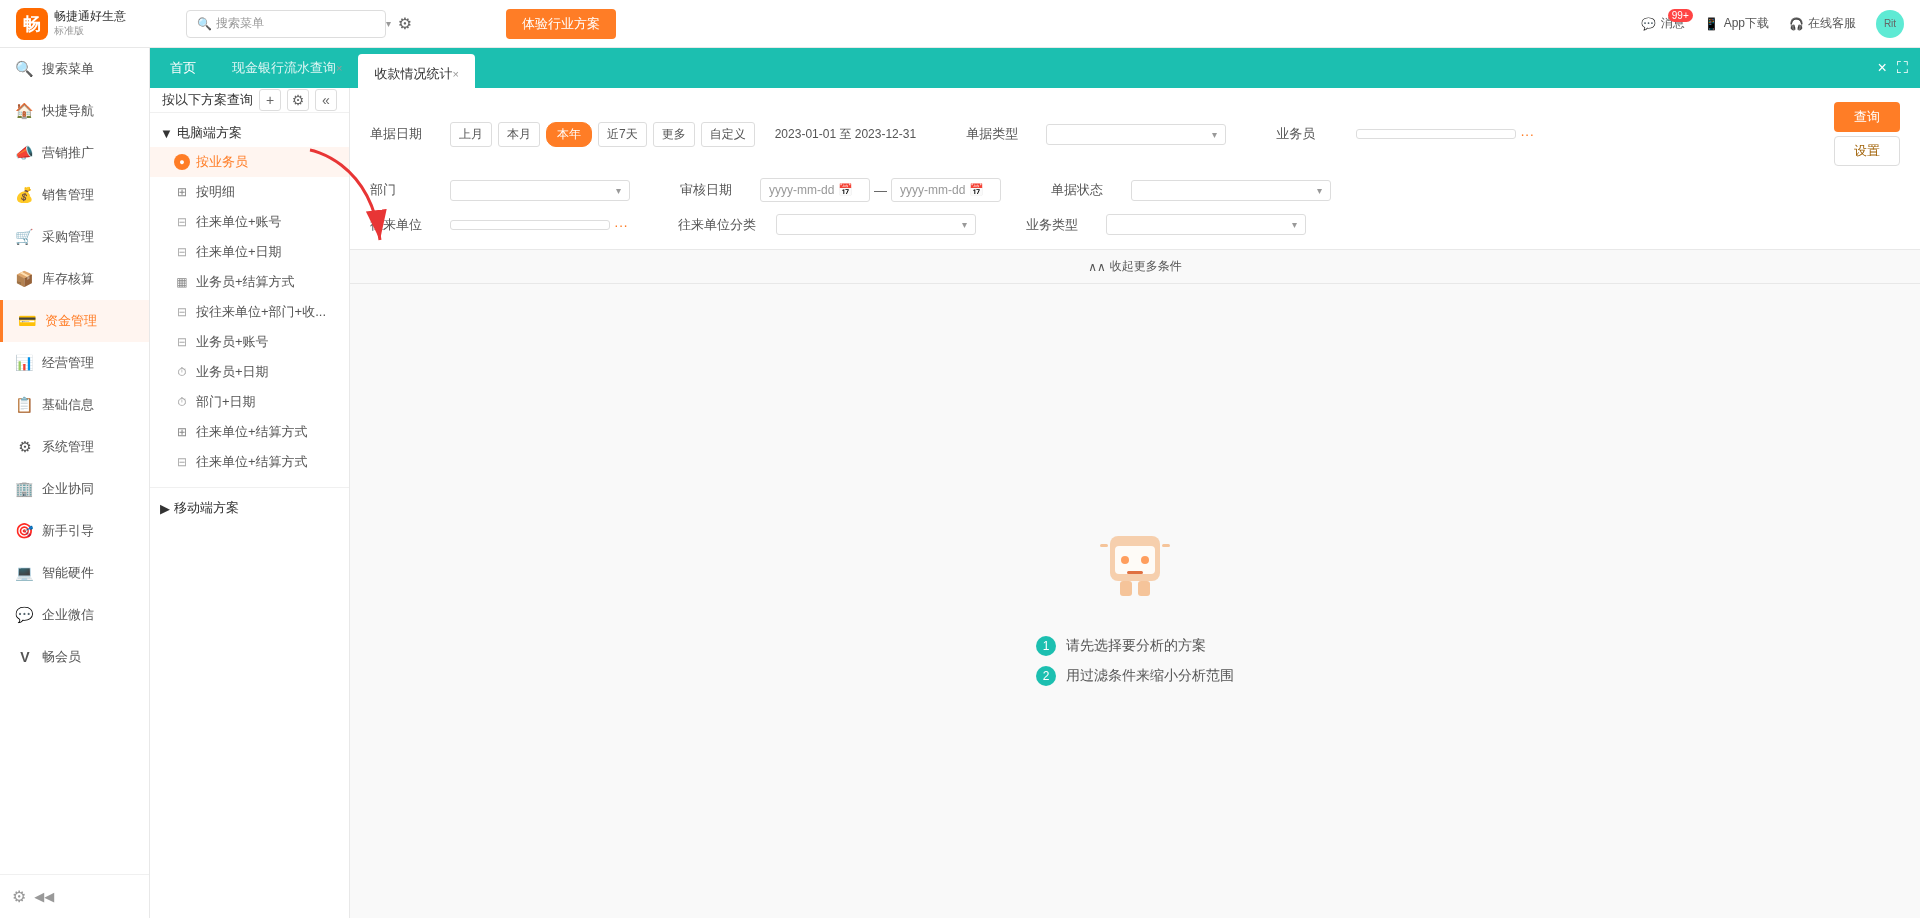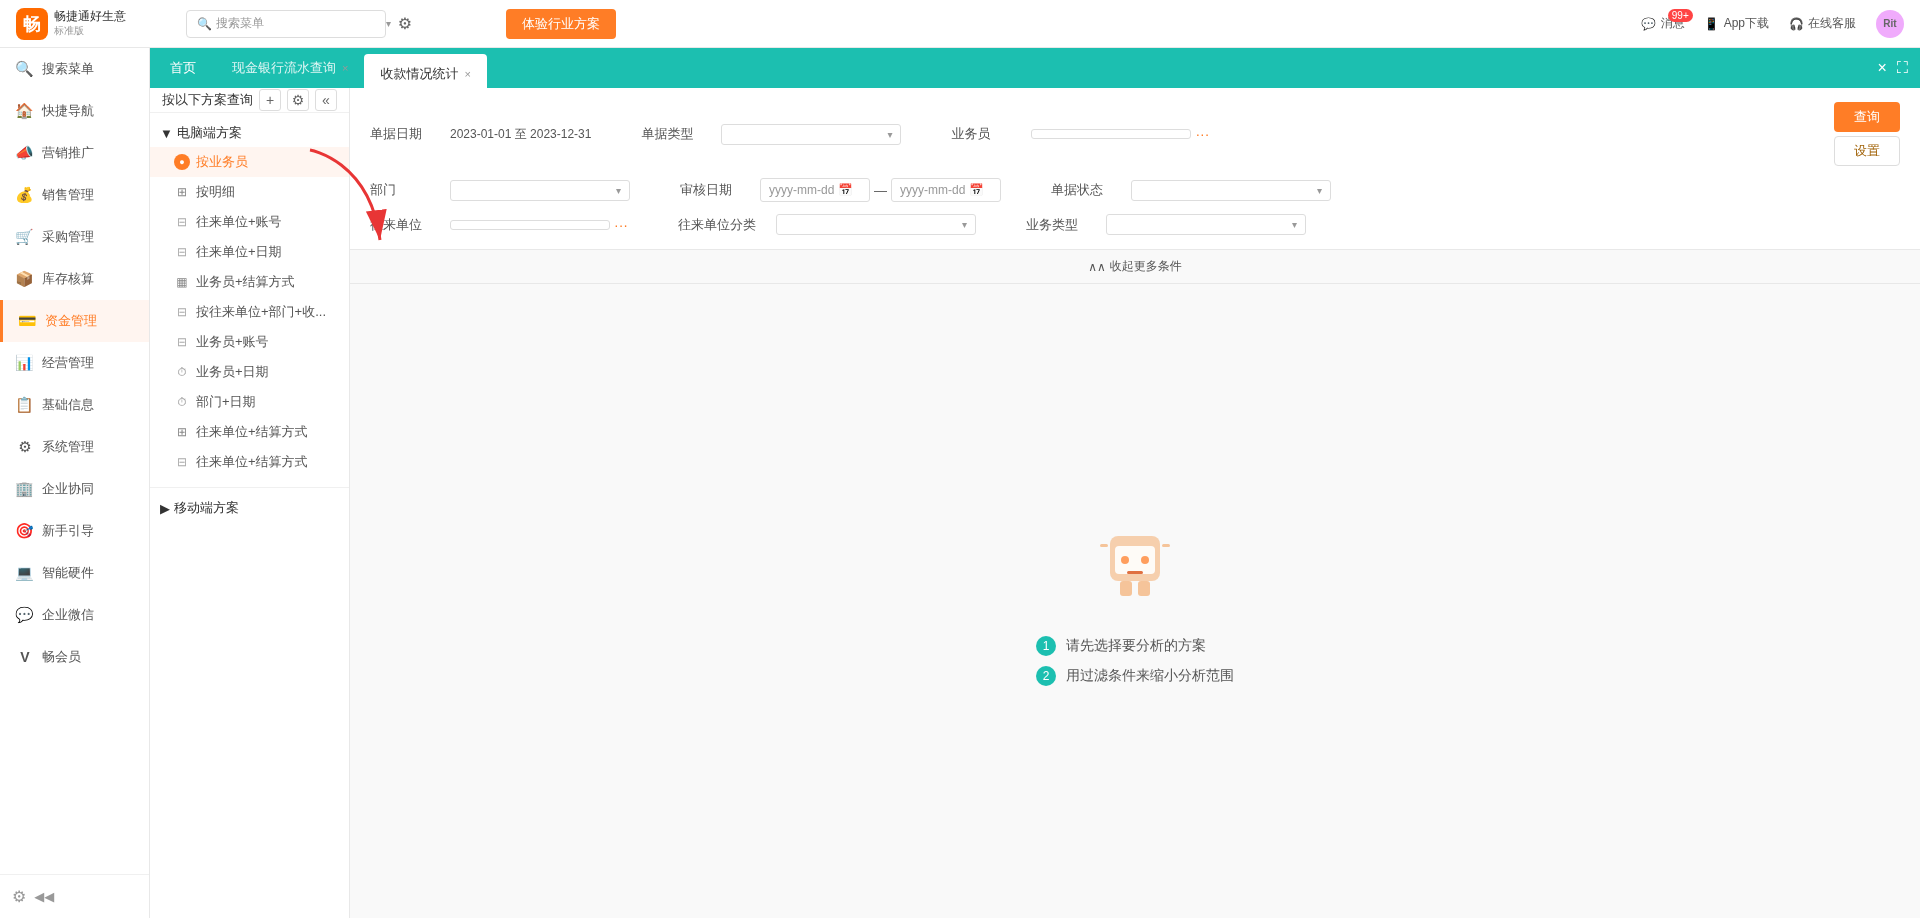--- a/index.html
+++ b/index.html
@@ -81,23 +81,22 @@
       background: #ff4444;
       color: #fff;
       font-size: 10px;
       border-radius: 8px;
       padding: 1px 4px;
       position: absolute;
       top: -6px; right: -8px;
     }
     .user-avatar {
       width: 28px; height: 28px;
-      background: #f0abfc;
+      background: #5eead4;
       border-radius: 50%;
-      font-weight: bold;
     }
     .gear-icon-top {
       width: 28px; height: 28px;
       display: flex; align-items: center; justify-content: center;
       font-size: 16px; cursor: pointer; color: #666;
     }
     .dropdown-arrow { font-size: 10px; color: #999; }
 
     
     .main-layout {
@@ -162,21 +161,21 @@
       font-size: 13px;
       color: #fff;
       cursor: pointer;
       background: transparent;
     }
     .tab-item {
       padding: 0 16px;
       height: 40px;
       display: flex;
       align-items: center;
-      gap: 6px;
+      gap: 0;
       font-size: 13px;
       color: rgba(255,255,255,0.85);
       cursor: pointer;
       background: transparent;
     }
     .tab-item.active {
       background: #fff;
       color: #333;
       border-radius: 4px 4px 0 0;
       margin-top: 12px;
@@ -691,20 +690,28 @@
         </div>
       </div>
 
       <div class="main-panel">
 
 
         <div class="filter-area">
 
           <div class="filter-row">
             <span class="filter-label">单据日期</span>
+            <div class="filter-date-group">
+              <button class="date-btn">上月</button>
+              <button class="date-btn">本月</button>
+              <button class="date-btn active">本年</button>
+              <button class="date-btn">近7天</button>
+              <button class="date-btn">更多</button>
+              <button class="date-btn">自定义</button>
+            </div>
             <span class="date-range-text">2023-01-01 至 2023-12-31</span>
 
             <span class="filter-label" style="margin-left:30px;">单据类型</span>
             <div class="filter-select" style="min-width:180px;">
               <span style="flex:1;"></span>
               <span class="filter-select-arrow">▾</span>
             </div>
 
             <span class="filter-label" style="margin-left:30px;">业务员</span>
             <div style="display:flex;align-items:center;gap:4px;">

